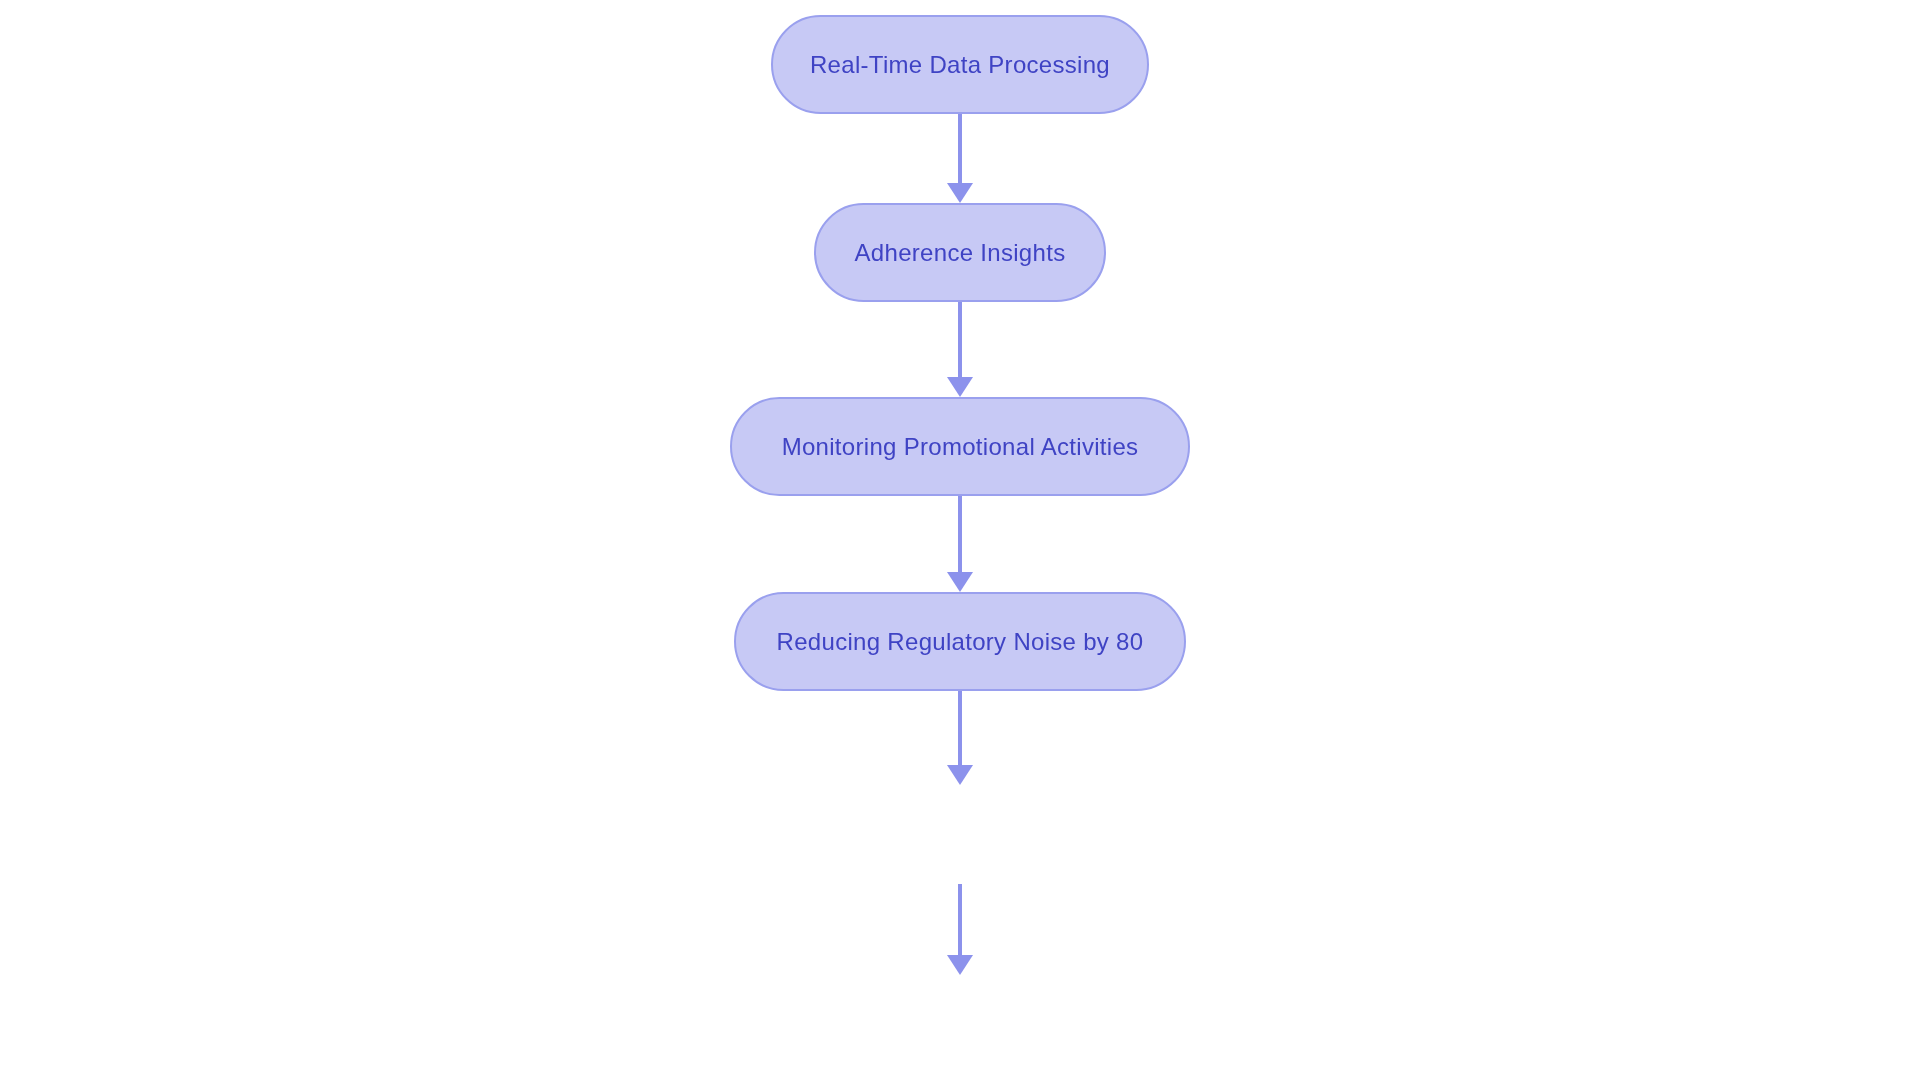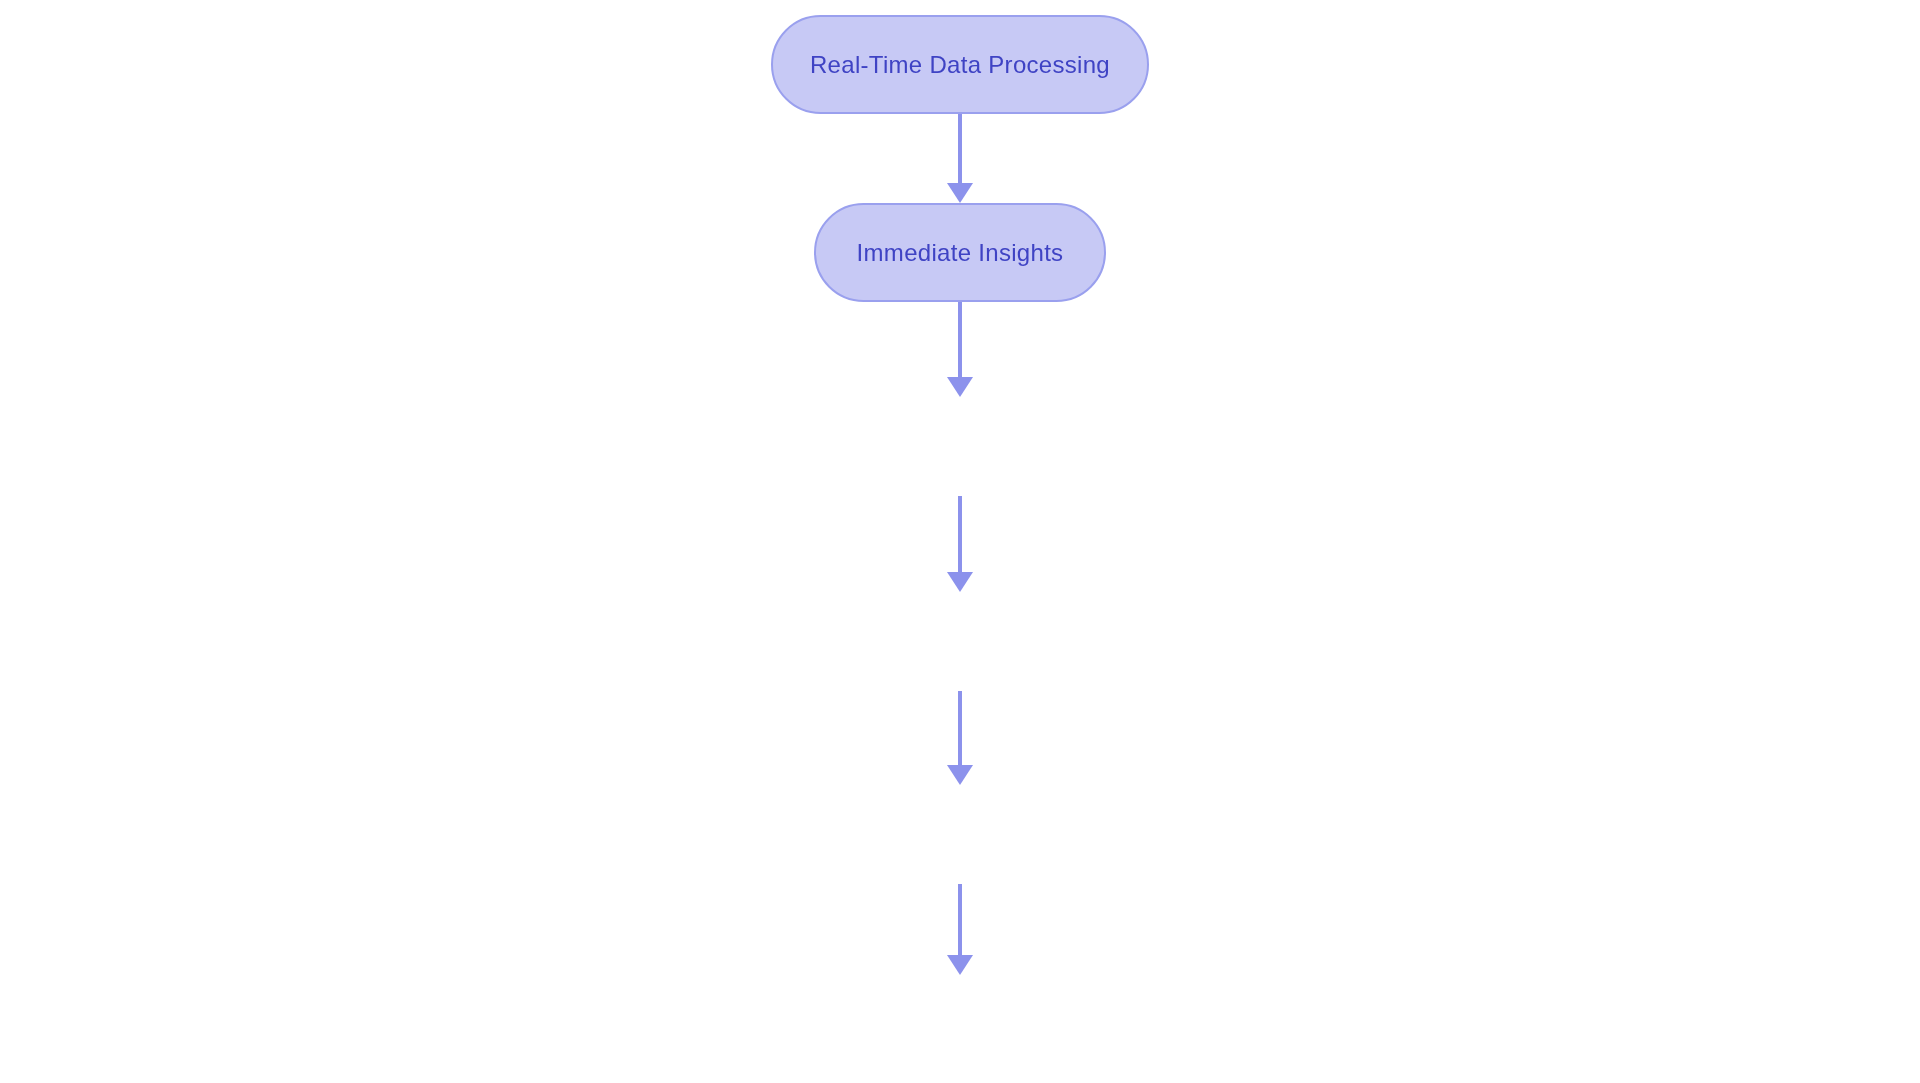--- a/index.html
+++ b/index.html
@@ -78,33 +78,35 @@
 
 <div class="canvas">
 
   <div class="node n0">Real-Time Data Processing</div>
 
   <div class="arrow a0">
     <div class="line"></div>
     <div class="head"></div>
   </div>
 
-  <div class="node n1">Immediate Insights</div>
+  <div class="node n1">Adherence Insights</div>
 
   <div class="arrow a1">
     <div class="line"></div>
     <div class="head"></div>
   </div>
 
+  <div class="node n2">Monitoring Promotional Activities</div>
 
   <div class="arrow a2">
     <div class="line"></div>
     <div class="head"></div>
   </div>
 
+  <div class="node n3">Reducing Regulatory Noise by 80</div>
 
   <div class="arrow a3">
     <div class="line"></div>
     <div class="head"></div>
   </div>
 
 
   <div class="arrow a4">
     <div class="line"></div>
     <div class="head"></div>

